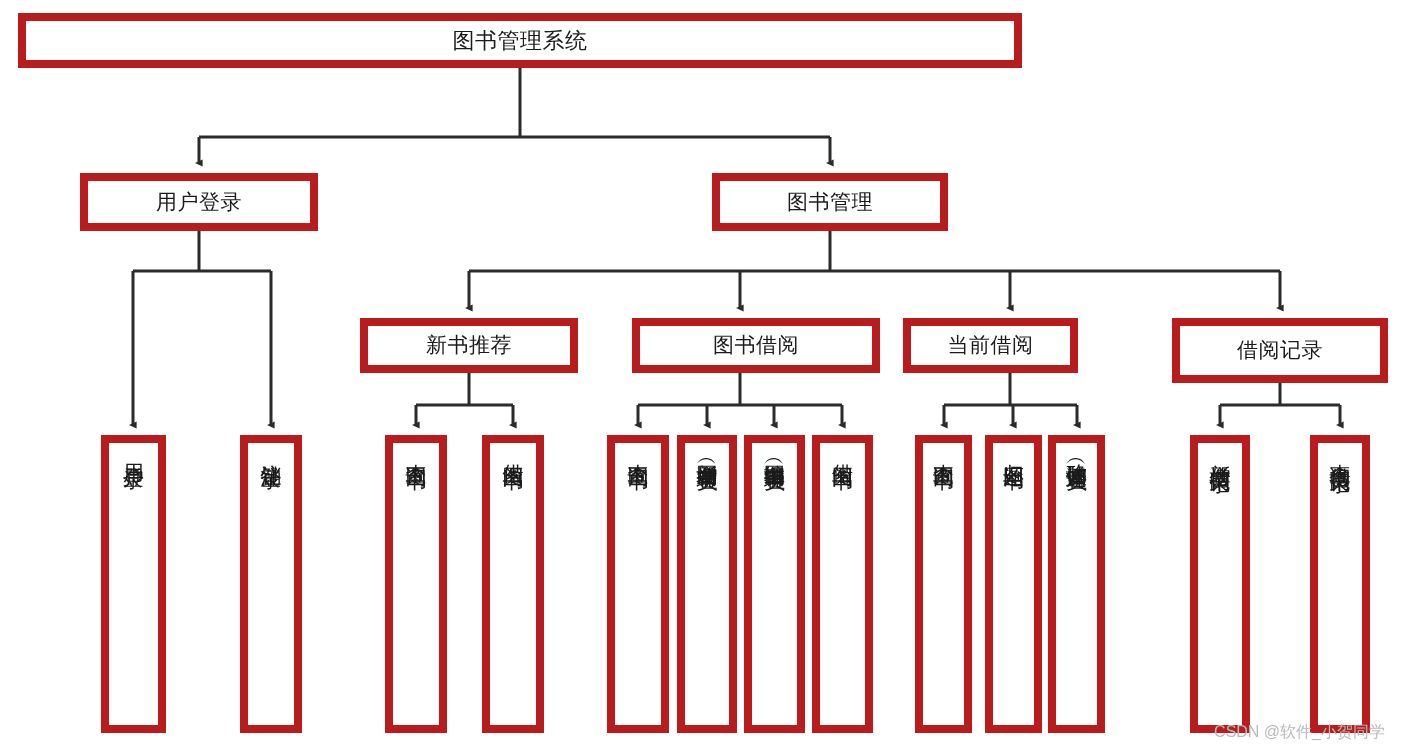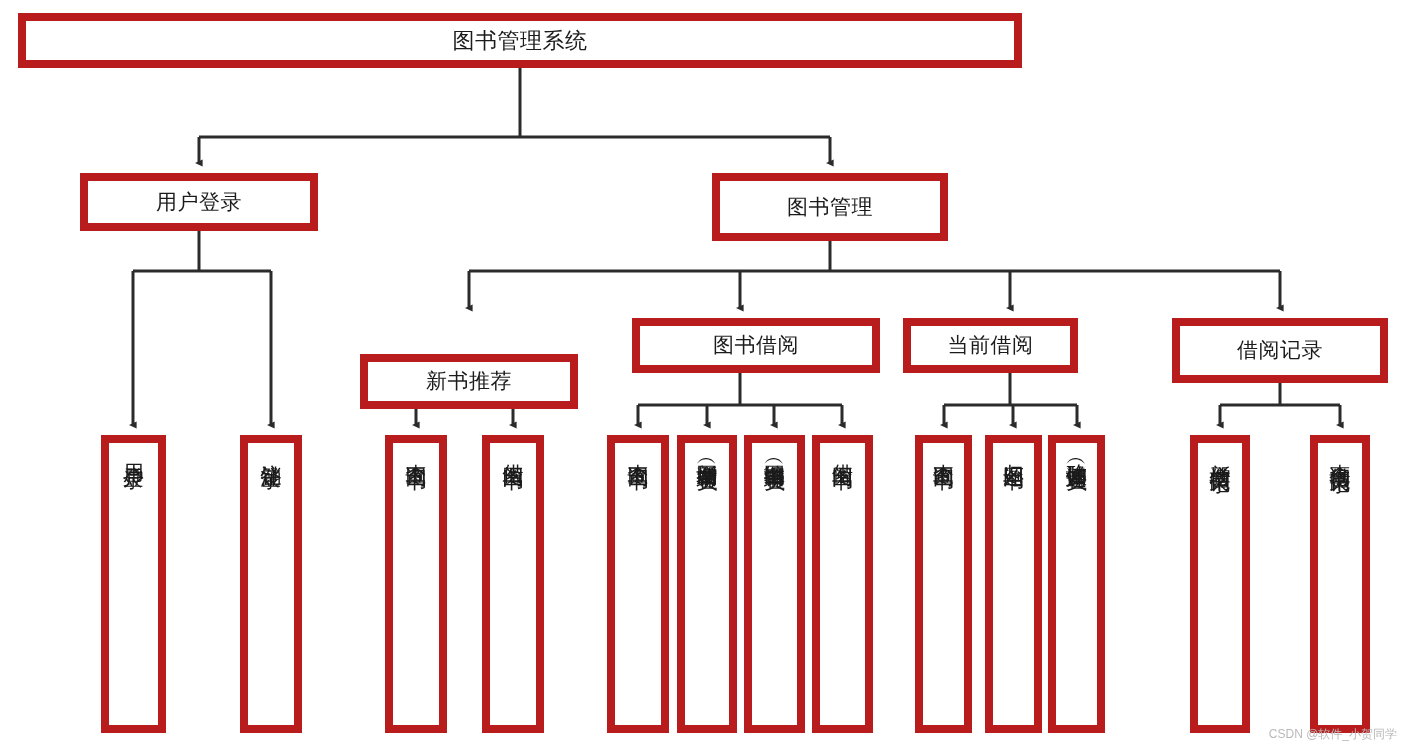--- a/index.html
+++ b/index.html
@@ -61,23 +61,23 @@
     font-size: 21px;
     line-height: 1.05;
     letter-spacing: 2px;
     white-space: nowrap;
   }
   .node.vertical.tall-text .node-label {
     letter-spacing: 1px;
   }
   #watermark {
     position: absolute;
-    right: 8px;
+    right: 20px;
     bottom: 4px;
-    font-size: 12px;
+    font-size: 16px;
     color: #b9b9b9;
     white-space: nowrap;
     user-select: none;
   }
 </style>
 </head>
 <body>
 
 <div id="diagram-canvas">
 
@@ -131,25 +131,25 @@
     </g>
   </svg>
 
   <div class="node horizontal root" style="left: 18px; top: 13px; width: 1004px; height: 55px;">
     <span class="node-label">图书管理系统</span>
   </div>
 
   <div class="node horizontal" style="left: 80px; top: 173px; width: 238px; height: 58px;">
     <span class="node-label">用户登录</span>
   </div>
-  <div class="node horizontal" style="left: 712px; top: 173px; width: 236px; height: 68px;">
+  <div class="node horizontal" style="left: 712px; top: 173px; width: 236px; height: 58px;">
     <span class="node-label">图书管理</span>
   </div>
 
-  <div class="node horizontal" style="left: 360px; top: 318px; width: 218px; height: 55px; margin-top: 36px;">
+  <div class="node horizontal" style="left: 360px; top: 318px; width: 218px; height: 55px;">
     <span class="node-label">新书推荐</span>
   </div>
   <div class="node horizontal" style="left: 632px; top: 318px; width: 248px; height: 55px;">
     <span class="node-label">图书借阅</span>
   </div>
   <div class="node horizontal" style="left: 903px; top: 318px; width: 175px; height: 55px;">
     <span class="node-label">当前借阅</span>
   </div>
   <div class="node horizontal" style="left: 1172px; top: 318px; width: 216px; height: 65px;">
     <span class="node-label">借阅记录</span>

